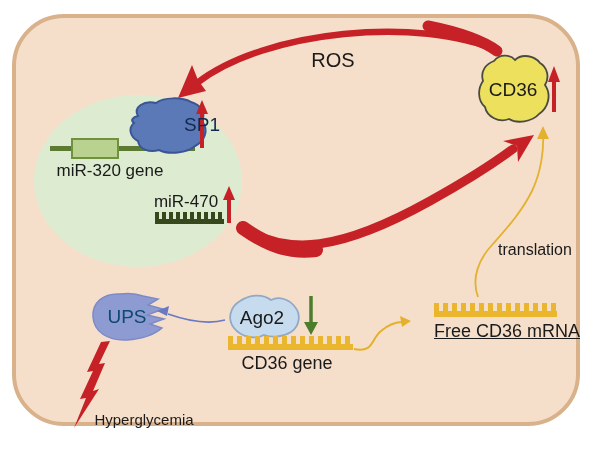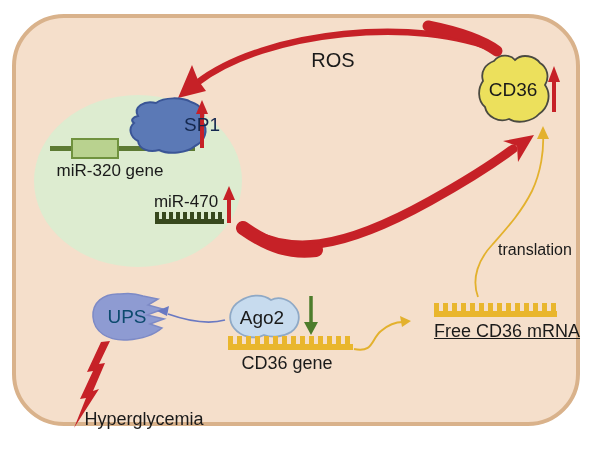--- a/index.html
+++ b/index.html
@@ -19,21 +19,21 @@
   .lbl-ros            { left:333px; top:60px;  font-size:20px; }
   .lbl-cd36           { left:513px; top:89px;  font-size:19px; }
   .lbl-sp1            { left:165px; top:124px; font-size:19px; color:#14284f;margin-left:37px; }
   .lbl-gene           { left:110px; top:170px; font-size:17px; }
   .lbl-mir320         { left:186px; top:201px; font-size:17px; }
   .lbl-ups            { left:127px; top:316px; font-size:19px; color:#0c4a6e; }
   .lbl-ago2           { left:262px; top:317px; font-size:19px; }
   .lbl-cd36-mrna      { left:287px; top:363px; font-size:18px; }
   .lbl-free-cd36-mrna { left:507px; top:331px; font-size:18px;text-decoration:underline; }
   .lbl-translation    { left:535px; top:250px; font-size:16px;text-align:center; }
-  .lbl-hyperglycemia  { left:144px; top:419px; font-size:18px; }
+  .lbl-hyperglycemia  { left:144px; top:419px; font-size:15px; }
 
   
   .comb { position:absolute; }
   .comb .teeth { width:100%; }
   .comb .base  { width:100%; }
   .comb-mir { left:155px; top:212px; width:69px; }
   .comb-mir .teeth { height:7px;
     background:repeating-linear-gradient(90deg,#37481d 0 4px, transparent 4px 7px); }
   .comb-mir .base  { height:5px; background:#37481d; }
   .comb-yellow .teeth { height:8px;

